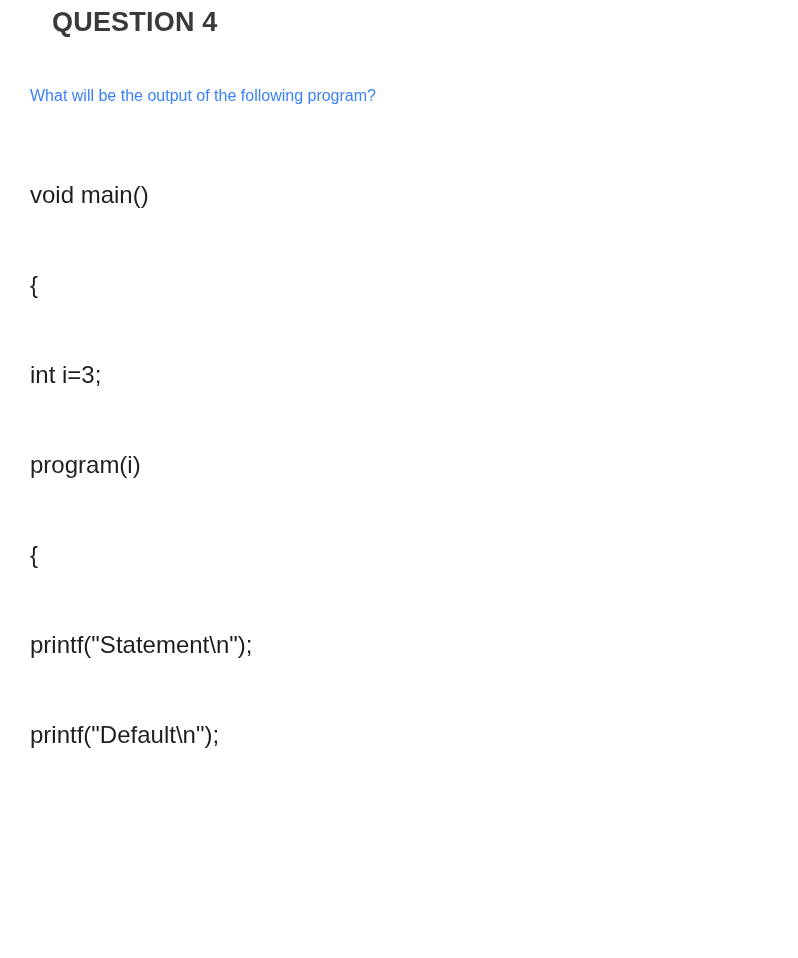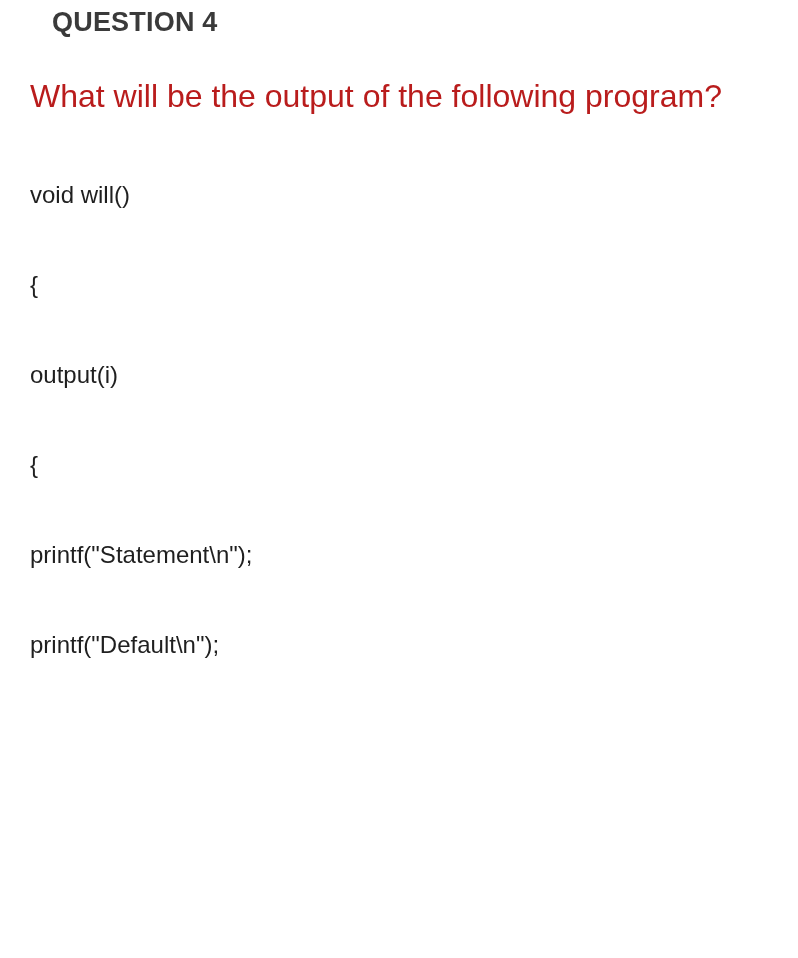--- a/index.html
+++ b/index.html
@@ -20,45 +20,46 @@
   .q-header {
     font-size: 27px;
     font-weight: bold;
     color: #3a3a3a;
     line-height: 32px;
     padding-left: 22px;
     letter-spacing: 0.2px;
   }
   .prompt {
     margin-top: 43px;
-    font-size: 32px;
+    font-size: 16px;
     line-height: 30px;
-    color: #b91c1c;
+    color: #3b82f6;
   }
   .code-block {
     margin-top: 9px;
     font-size: 24px;
     line-height: 30px;
     white-space: pre;
     color: #1f1f1f;
   }
 </style>
 </head>
 <body>
 
 <div class="page">
 
   <div class="q-header">QUESTION 4</div>
 
   <div class="prompt">What will be the output of the following program?</div>
 
   <div class="code-block">
-    <div>void will()</div>
+    <div>void main()</div>
     <div>{</div>
-    <div>output(i)</div>
+    <div>int i=3;</div>
+    <div>program(i)</div>
     <div>{</div>
     <div>printf("Statement\n");</div>
     <div>printf("Default\n");</div>
     
     
     
     
     
     
     

